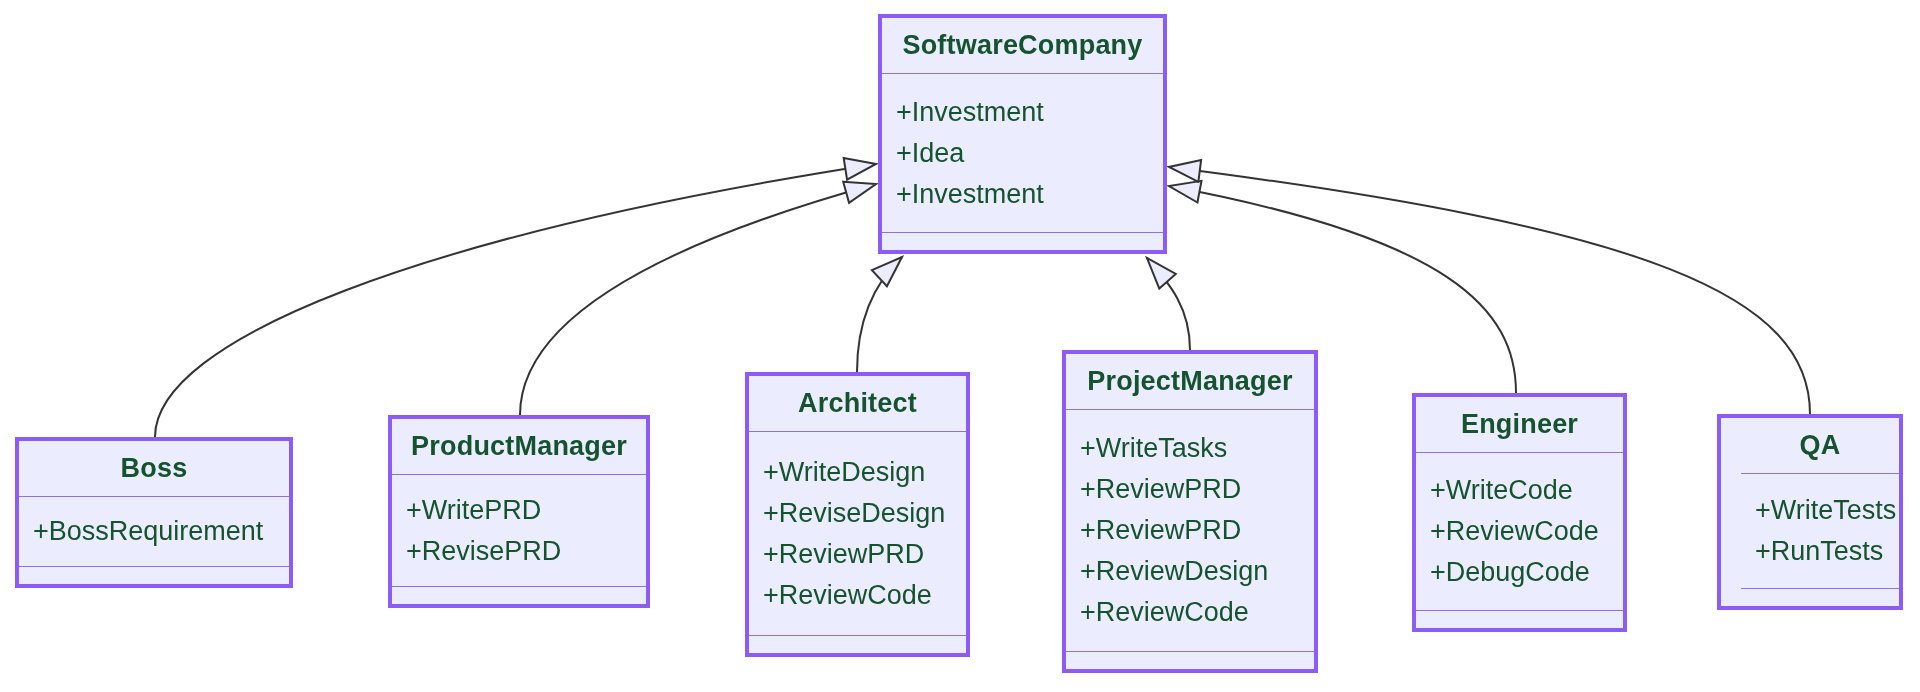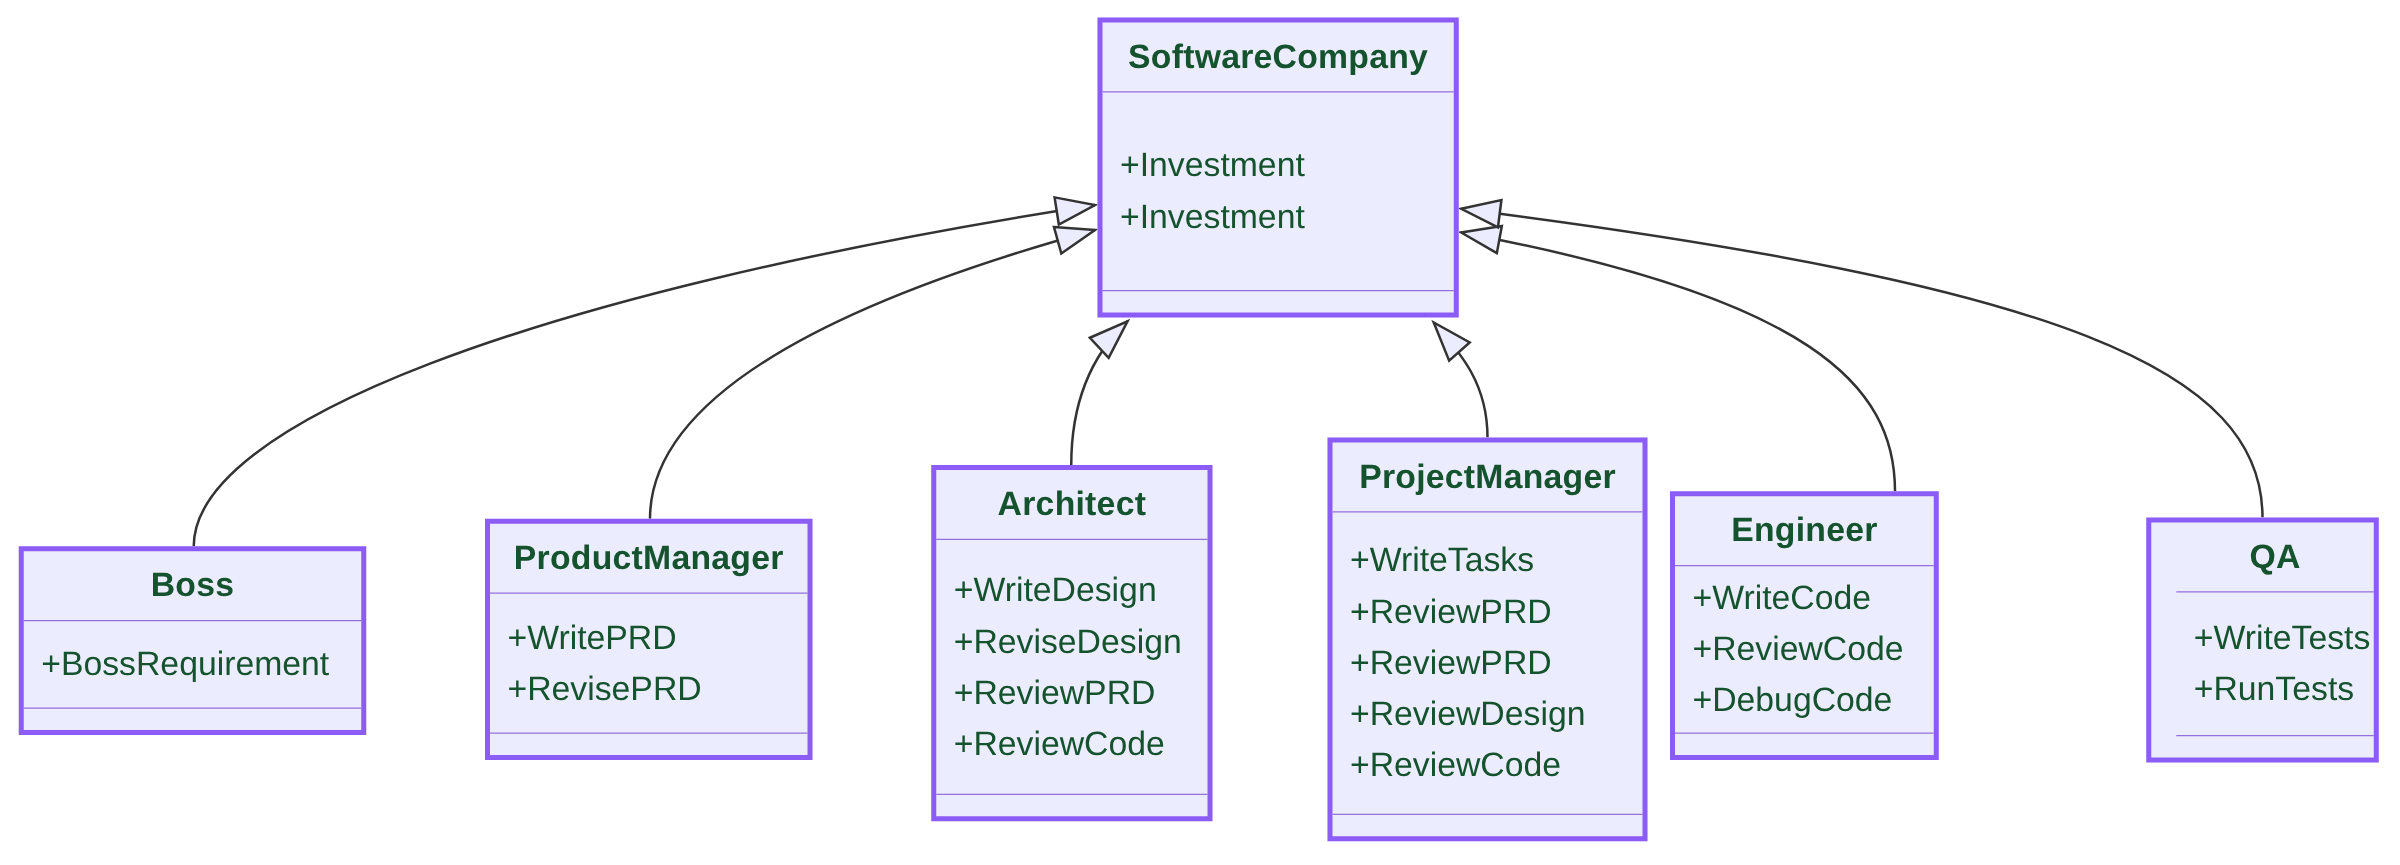--- a/index.html
+++ b/index.html
@@ -60,20 +60,21 @@
     <path d="M 857 372 C 857 330, 869 288, 902 257" fill="none" stroke="#333333" stroke-width="2" marker-end="url(#arrow-hollow)"></path>
     <path d="M 1190 350 C 1190 308, 1170 284, 1147 258" fill="none" stroke="#333333" stroke-width="2" marker-end="url(#arrow-hollow)"></path>
     <path d="M 1516 393 C 1516 308, 1448 238, 1169 186" fill="none" stroke="#333333" stroke-width="2" marker-end="url(#arrow-hollow)"></path>
     <path d="M 1810 414 C 1810 296, 1650 228, 1169 167" fill="none" stroke="#333333" stroke-width="2" marker-end="url(#arrow-hollow)"></path>
   </svg>
 
   <div class="uml-class" style="left:878px;top:14px;width:289px;height:240px;">
     <div class="uml-title">SoftwareCompany</div>
     <div class="uml-members">
       <div class="uml-member">+Investment</div>
+      <div class="uml-member">+Idea</div>
       <div class="uml-member">+Investment</div>
     </div>
     <div class="uml-methods"></div>
   </div>
 
   <div class="uml-class" style="left:15px;top:437px;width:278px;height:151px;">
     <div class="uml-title">Boss</div>
     <div class="uml-members">
       <div class="uml-member">+BossRequirement</div>
     </div>
@@ -105,21 +106,21 @@
     <div class="uml-members">
       <div class="uml-member">+WriteTasks</div>
       <div class="uml-member">+ReviewPRD</div>
       <div class="uml-member">+ReviewPRD</div>
       <div class="uml-member">+ReviewDesign</div>
       <div class="uml-member">+ReviewCode</div>
     </div>
     <div class="uml-methods"></div>
   </div>
 
-  <div class="uml-class" style="left:1336px;top:393px;width:215px;height:215px;">
+  <div class="uml-class" style="left:1412px;top:393px;width:215px;height:239px;">
     <div class="uml-title">Engineer</div>
     <div class="uml-members">
       <div class="uml-member">+WriteCode</div>
       <div class="uml-member">+ReviewCode</div>
       <div class="uml-member">+DebugCode</div>
     </div>
     <div class="uml-methods"></div>
   </div>
 
   <div class="uml-class" style="left:1717px;top:414px;width:186px;height:196px;padding-left:20px;">

